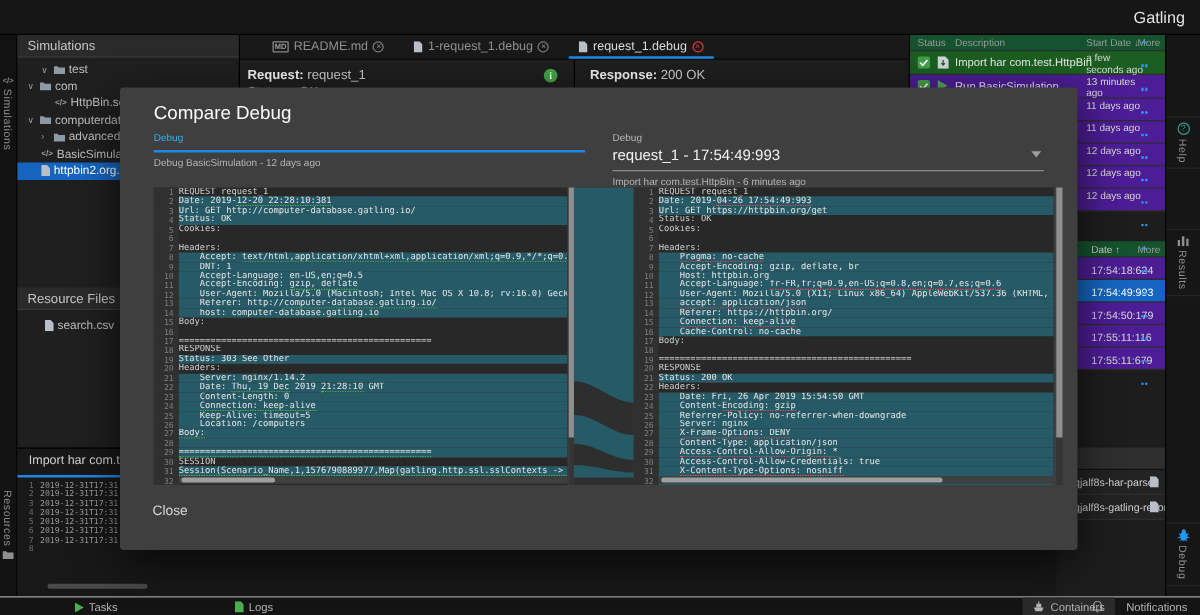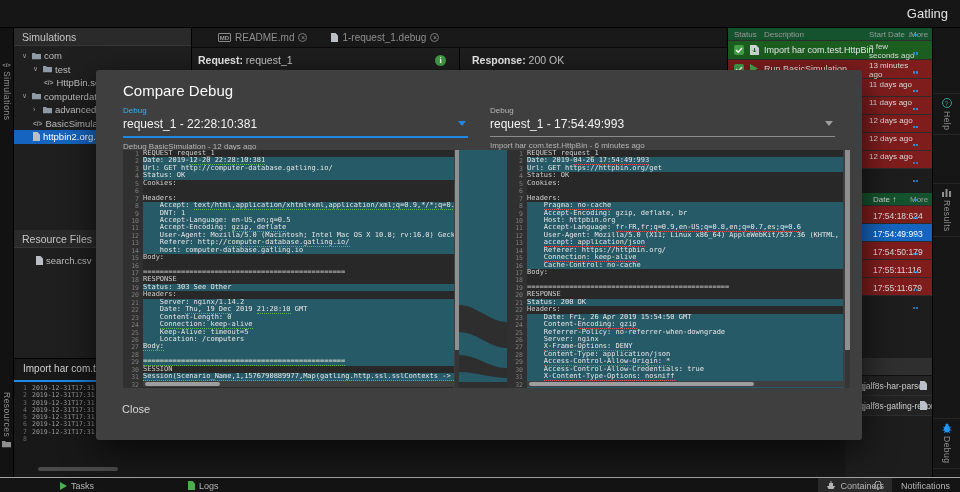--- a/index.html
+++ b/index.html
@@ -43,21 +43,21 @@
   .kv { font-size:10.5px; color:#c9c9c9; }
   .kv b { color:#eee; }
   #resp-header-row { position:absolute; top:38px; left:0; right:0; height:16px; background:#242424;
                      border-top:1px solid #303030; border-bottom:1px solid #303030; font-size:8.5px; color:#9a9a9a;}
   .info-icon { width:11px; height:11px; border-radius:50%; background:#43a047; color:#fff; font-size:8px;
                line-height:11px; text-align:center; font-weight:bold; font-family:"Liberation Serif",serif;}
   
   #right-panel { left:728px; top:28px; width:204px; height:330px; background:#1d1d1d; }
   .tbl-header { position:relative; height:13px; background:#14532d; font-size:8px; color:#9a9a9a;
                 border-bottom:1px solid #2e2e2e; }
-  .trow { position:relative; border-bottom:1px solid #2c2c2c; background:#7f1d1d; cursor:pointer;}
+  .trow { position:relative; border-bottom:1px solid #2c2c2c; background:#4c1d95; cursor:pointer;}
   .trow.green { background:#1b5e20; }
   .trow.blue { background:#1565c0; }
   .trow .desc { position:absolute; left:36px; top:4px; font-size:9px; color:#e8e8e8; white-space:nowrap;}
   .trow .sdate { position:absolute; left:141px; top:2px; width:46px; font-size:8px; line-height:8.5px; color:#d8d8d8;}
   .more-dots { position:absolute; left:184px; top:50%; transform:translateY(-50%); width:8px; cursor:pointer;}
   .more-dots i { display:inline-block; width:2px; height:2px; border-radius:50%; background:#2196f3; margin:0.6px;}
   #containers-panel { left:845px; top:358px; width:87px; height:119px; background:#1d1d1d; }
   .cont-row { height:20px; background:#232323; border-bottom:1px solid #2e2e2e; position:relative;
               font-size:8.5px; color:#cfcfcf; line-height:20px; text-align:right; padding-right:20px;
               white-space:nowrap; overflow:hidden; cursor:pointer;}
@@ -152,33 +152,33 @@
         <circle cx="5" cy="2" r="1.6" fill="#2196f3"></circle>
         <path d="M1 4l2 1M9 4L7 5M0.5 7h2M9.5 7h-2M2 10l1.6-1.4M8 10L6.4 8.6" stroke="#2196f3" stroke-width=".8"></path>
       </svg>
     <span class="vtext" id="rr-debug">Debug</span>
   </div>
 </div>
 
 <div id="sidebar" class="abs">
   <div class="panel-header">Simulations</div>
   <div id="sim-tree" style="padding-top:3px;">
+      <div class="tree-row" style="padding-left: 19px;">
+        <span style="color:#9e9e9e;font-size:7px;width:7px;">∨</span>
+        <svg width="9" height="8" viewBox="0 0 9 8">
+          <path d="M0 1h3l1 1h5v5.2H0z" fill="#8d9aa5"></path>
+        </svg>
+        <span>test</span>
+      </div>
       <div class="tree-row" style="padding-left: 8px;">
         <span style="color:#9e9e9e;font-size:7px;width:7px;">∨</span>
         <svg width="9" height="8" viewBox="0 0 9 8">
           <path d="M0 1h3l1 1h5v5.2H0z" fill="#8d9aa5"></path>
         </svg>
         <span>com</span>
-      </div>
-      <div class="tree-row" style="padding-left: 19px;">
-        <span style="color:#9e9e9e;font-size:7px;width:7px;">∨</span>
-        <svg width="9" height="8" viewBox="0 0 9 8">
-          <path d="M0 1h3l1 1h5v5.2H0z" fill="#8d9aa5"></path>
-        </svg>
-        <span>test</span>
       </div>
       <div class="tree-row" style="padding-left: 30px;">
         <span style="font-size:6.5px;color:#9e9e9e;font-weight:bold;">&lt;/&gt;</span>
         <span>HttpBin.scala</span>
       </div>
       <div class="tree-row" style="padding-left: 8px;">
         <span style="color:#9e9e9e;font-size:7px;width:7px;">∨</span>
         <svg width="9" height="8" viewBox="0 0 9 8">
           <path d="M0 1h3l1 1h5v5.2H0z" fill="#8d9aa5"></path>
         </svg>
@@ -219,20 +219,27 @@
         <span class="md-badge">MD</span>
         <span>README.md</span>
         <span class="close">×</span>
       </div>
       <div class="tab">
         <svg width="7" height="9" viewBox="0 0 7 9">
           <path d="M0 0h4.5L7 2.5V9H0z" fill="#b9bfc4"></path>
         </svg>
         <span>1-request_1.debug</span>
         <span class="close">×</span>
+      </div>
+      <div class="tab active">
+        <svg width="7" height="9" viewBox="0 0 7 9">
+          <path d="M0 0h4.5L7 2.5V9H0z" fill="#b9bfc4"></path>
+        </svg>
+        <span>request_1.debug</span>
+        <span class="close red">×</span>
       </div>
     </div>
   <div id="req-pane">
     <div class="kv abs" style="left:6px; top:6px;">
       <b>Request:</b> <span>request_1</span></div>
     <div class="kv abs" style="left:6px; top:20px;">
       <span>Status:</span>&nbsp;&nbsp;&nbsp;<span>OK</span></div>
     <div class="info-icon abs" style="left:243px; top:7px;">i</div>
   </div>
   <div id="resp-pane">
@@ -420,22 +427,20 @@
       </svg>
     <span>Notifications</span>
   </div>
 </div>
 
 <div id="modal" class="abs">
   <div id="modal-title">Compare Debug</div>
 
   <div id="sel-left" class="sel-col">
     <div class="sel-label">Debug</div>
-    <div class="sel-value">
-      <span>request_1 - 22:28:10:381</span><span class="sel-arrow"></span></div>
     <div class="sel-line"></div>
     <div class="sel-caption">Debug BasicSimulation - 12 days ago</div>
   </div>
 
   <div id="sel-right" class="sel-col">
     <div class="sel-label">Debug</div>
     <div class="sel-value">
       <span>request_1 - 17:54:49:993</span><span class="sel-arrow"></span></div>
     <div class="sel-line"></div>
     <div class="sel-caption">Import har com.test.HttpBin - 6 minutes ago</div>

